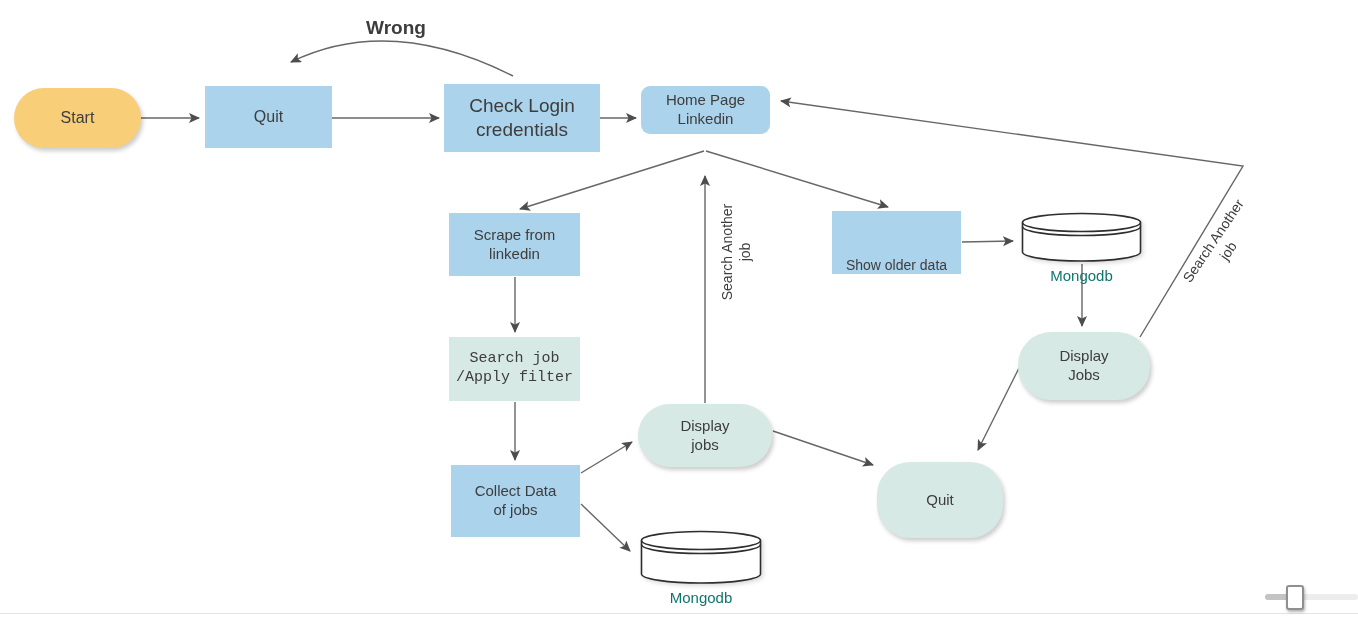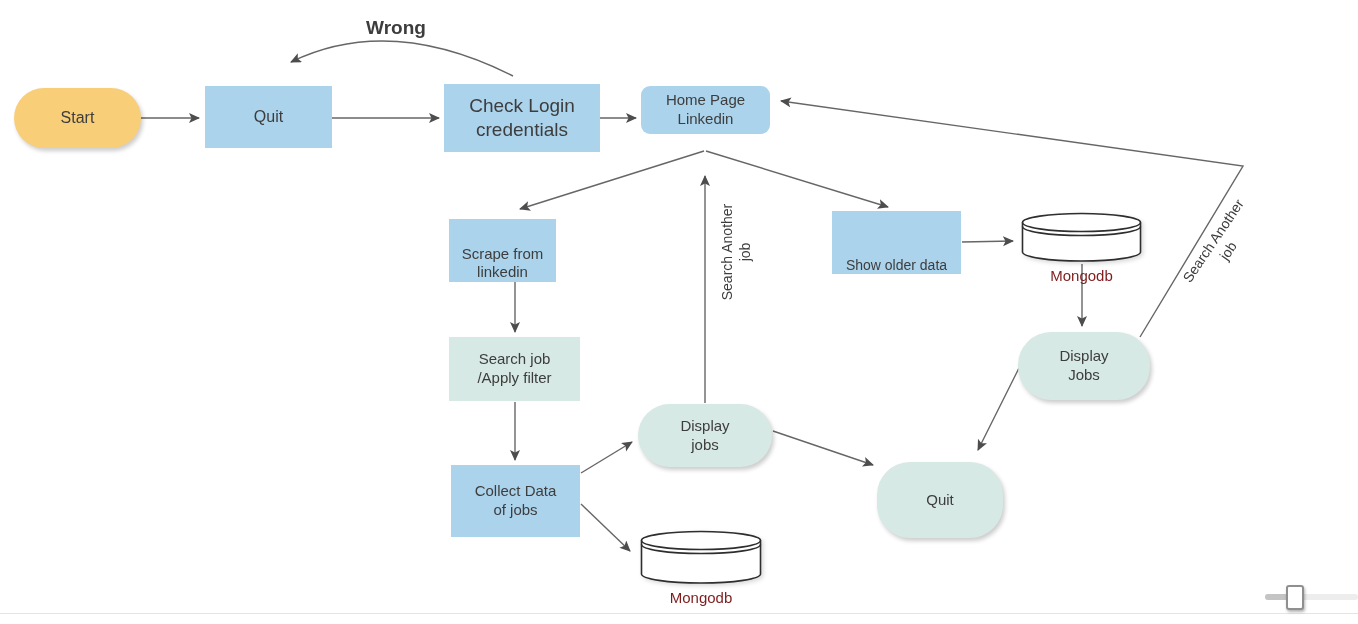--- a/index.html
+++ b/index.html
@@ -14,21 +14,21 @@
     display:flex; align-items:center; justify-content:center;
     text-align:center; white-space:pre-line; line-height:1.25;
     color:#3d3d3d;
   }
   .node.rect    { border-radius:0; }
   .node.rounded { border-radius:9px; }
   .node.pill    { border-radius:33px; box-shadow:2px 3px 4px rgba(0,0,0,0.2); }
   .node.cylinder { background:transparent; }
   .cyl-label {
     position:absolute; top:100%; left:50%; transform:translateX(-50%);
-    margin-top:4px; white-space:nowrap; color:#7f1d1d;
+    margin-top:4px; white-space:nowrap; color:#0f766e;
   }
   .flabel {
     position:absolute; white-space:pre-line; text-align:center;
     color:#3d3d3d; line-height:1.25;
   }
   .bottom-divider {
     position:absolute; left:0; top:613px; width:1358px; height:1px;
     background:#e4e4e4;
   }
   .zoom-slider { position:absolute; left:1265px; top:585px; width:93px; height:24px; }
@@ -73,23 +73,23 @@
       <path d="M1019,368 L978,450" fill="none" stroke="#666666" stroke-width="1.4" marker-end="url(#arrow)"></path>
       <path d="M1140,337 L1243,166 L781,101" fill="none" stroke="#666666" stroke-width="1.4" marker-end="url(#arrow)"></path>
     </svg>
   <div id="node-layer">
       <div class="node pill" style="left: 14px; top: 88px; width: 127px; height: 60px; font-size: 16px; background: rgb(248, 206, 121);"><div>Start</div></div>
       <div class="node rect" style="left: 205px; top: 86px; width: 127px; height: 62px; font-size: 16px; background: rgb(171, 211, 236);"><div>Quit</div></div>
       <div class="node rect" style="left: 444px; top: 84px; width: 156px; height: 68px; font-size: 19px; background: rgb(171, 211, 236);"><div>Check Login
 credentials</div></div>
       <div class="node rounded" style="left: 641px; top: 86px; width: 129px; height: 48px; font-size: 15px; background: rgb(171, 211, 236);"><div>Home Page
 Linkedin</div></div>
-      <div class="node rect" style="left: 449px; top: 219px; width: 107px; height: 63px; font-size: 15px; background: rgb(171, 211, 236); align-items: flex-end;"><div>Scrape from
+      <div class="node rect" style="left: 449px; top: 213px; width: 131px; height: 63px; font-size: 15px; background: rgb(171, 211, 236);"><div>Scrape from
 linkedin</div></div>
-      <div class="node rect" style="left: 449px; top: 337px; width: 131px; height: 64px; font-size: 15px; background: rgb(215, 233, 229);"><div>Search job
+      <div class="node rect" style="left: 449px; top: 337px; width: 131px; height: 64px; font-size: 15px; background: rgb(215, 233, 229); font-family: Liberation Mono, monospace;"><div>Search job
 /Apply filter</div></div>
       <div class="node rect" style="left: 451px; top: 465px; width: 129px; height: 72px; font-size: 15px; background: rgb(171, 211, 236);"><div>Collect Data
 of jobs</div></div>
       <div class="node pill" style="left: 638px; top: 404px; width: 134px; height: 63px; font-size: 15px; background: rgb(215, 233, 229);"><div>Display
 jobs</div></div>
       <div class="node cylinder" style="left: 640px; top: 530px; width: 122px; height: 55px; font-size: 15px;"><svg width="122" height="55" style="filter: drop-shadow(rgba(0, 0, 0, 0.15) 2px 2px 2px);">
           <path d="M1.5,10.5 a59.5,9 0 0 1 119,0 v33.5 a59.5,9 0 0 1 -119,0 z" fill="#ffffff" stroke="#2e2e2e" stroke-width="1.6"></path>
           <path d="M1.5,10.5 a59.5,9 0 0 0 119,0" fill="none" stroke="#2e2e2e" stroke-width="1.6"></path>
           <path d="M1.5,14.5 a59.5,9 0 0 0 119,0" fill="none" stroke="#2e2e2e" stroke-width="1.6"></path>
         </svg><div class="cyl-label" style="font-size: 15px;">Mongodb</div></div>

